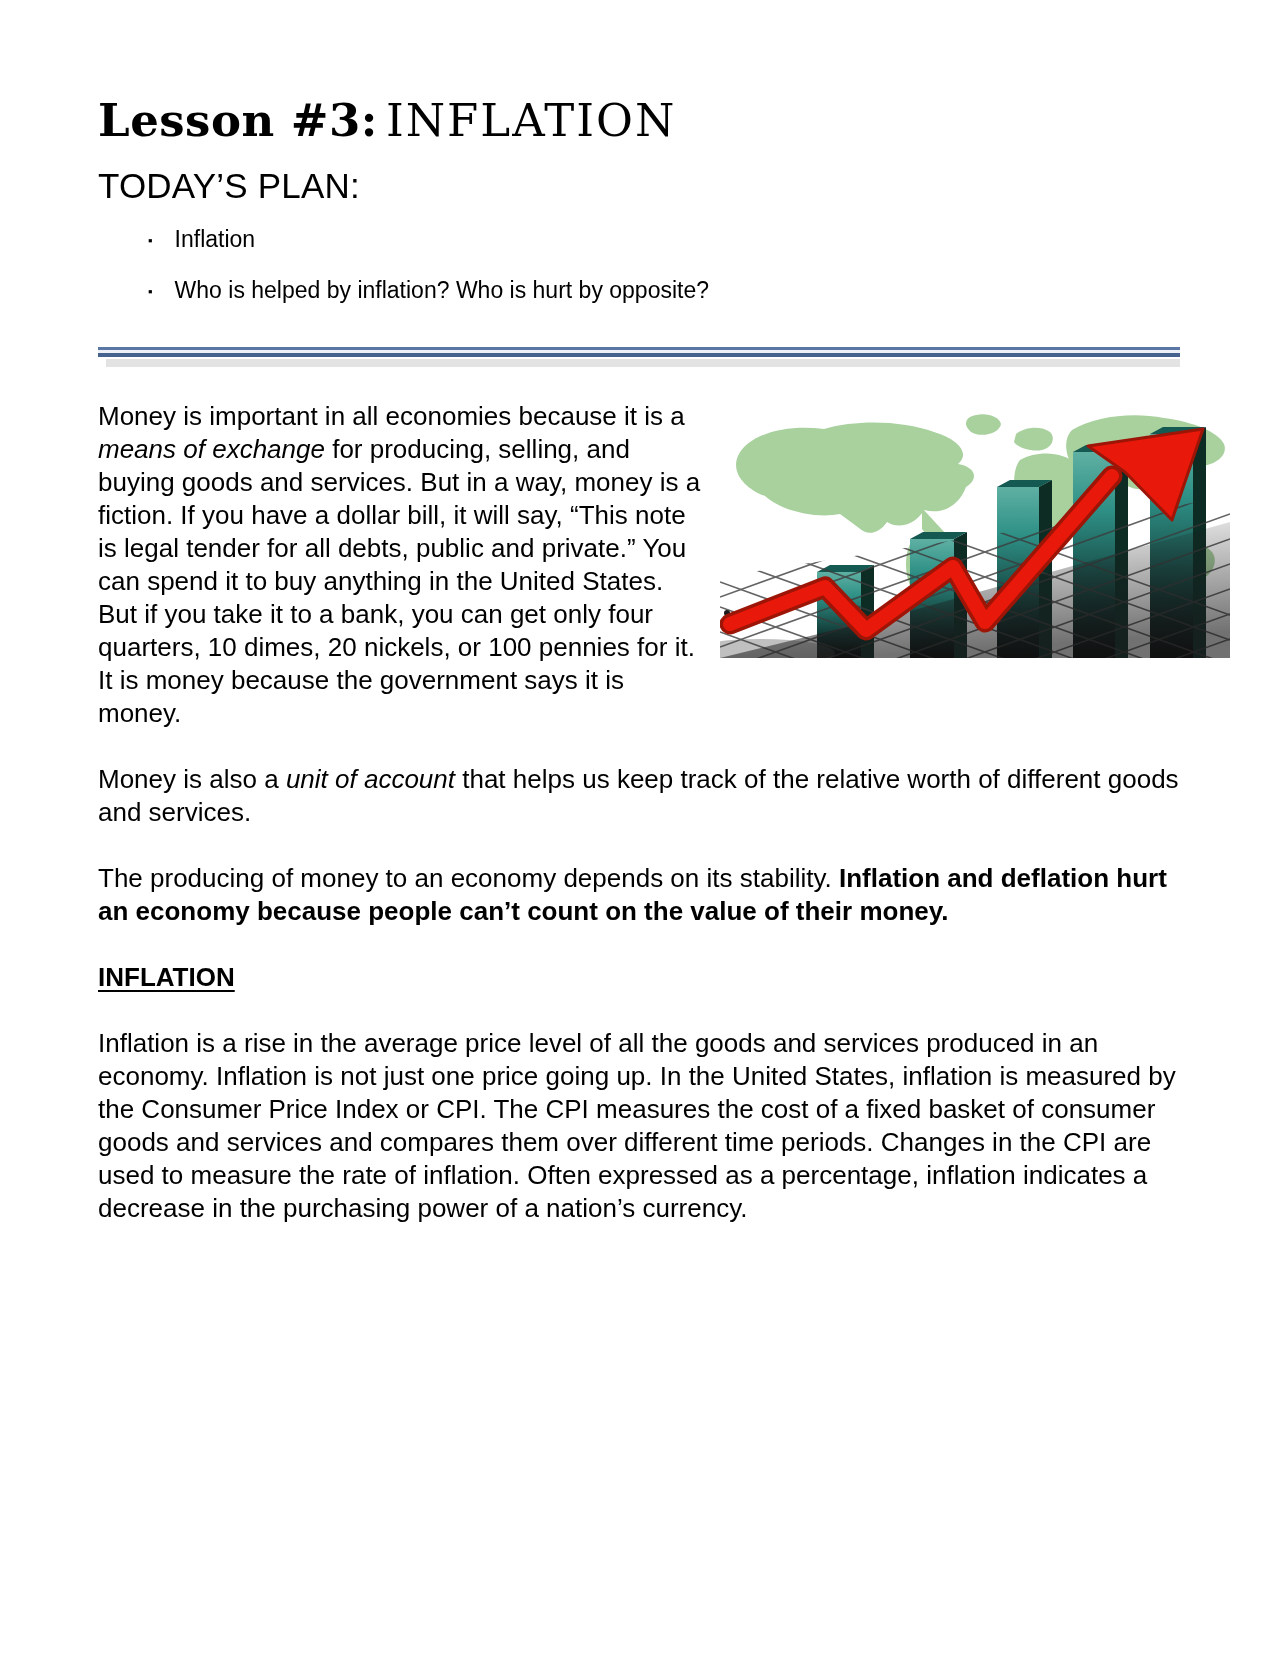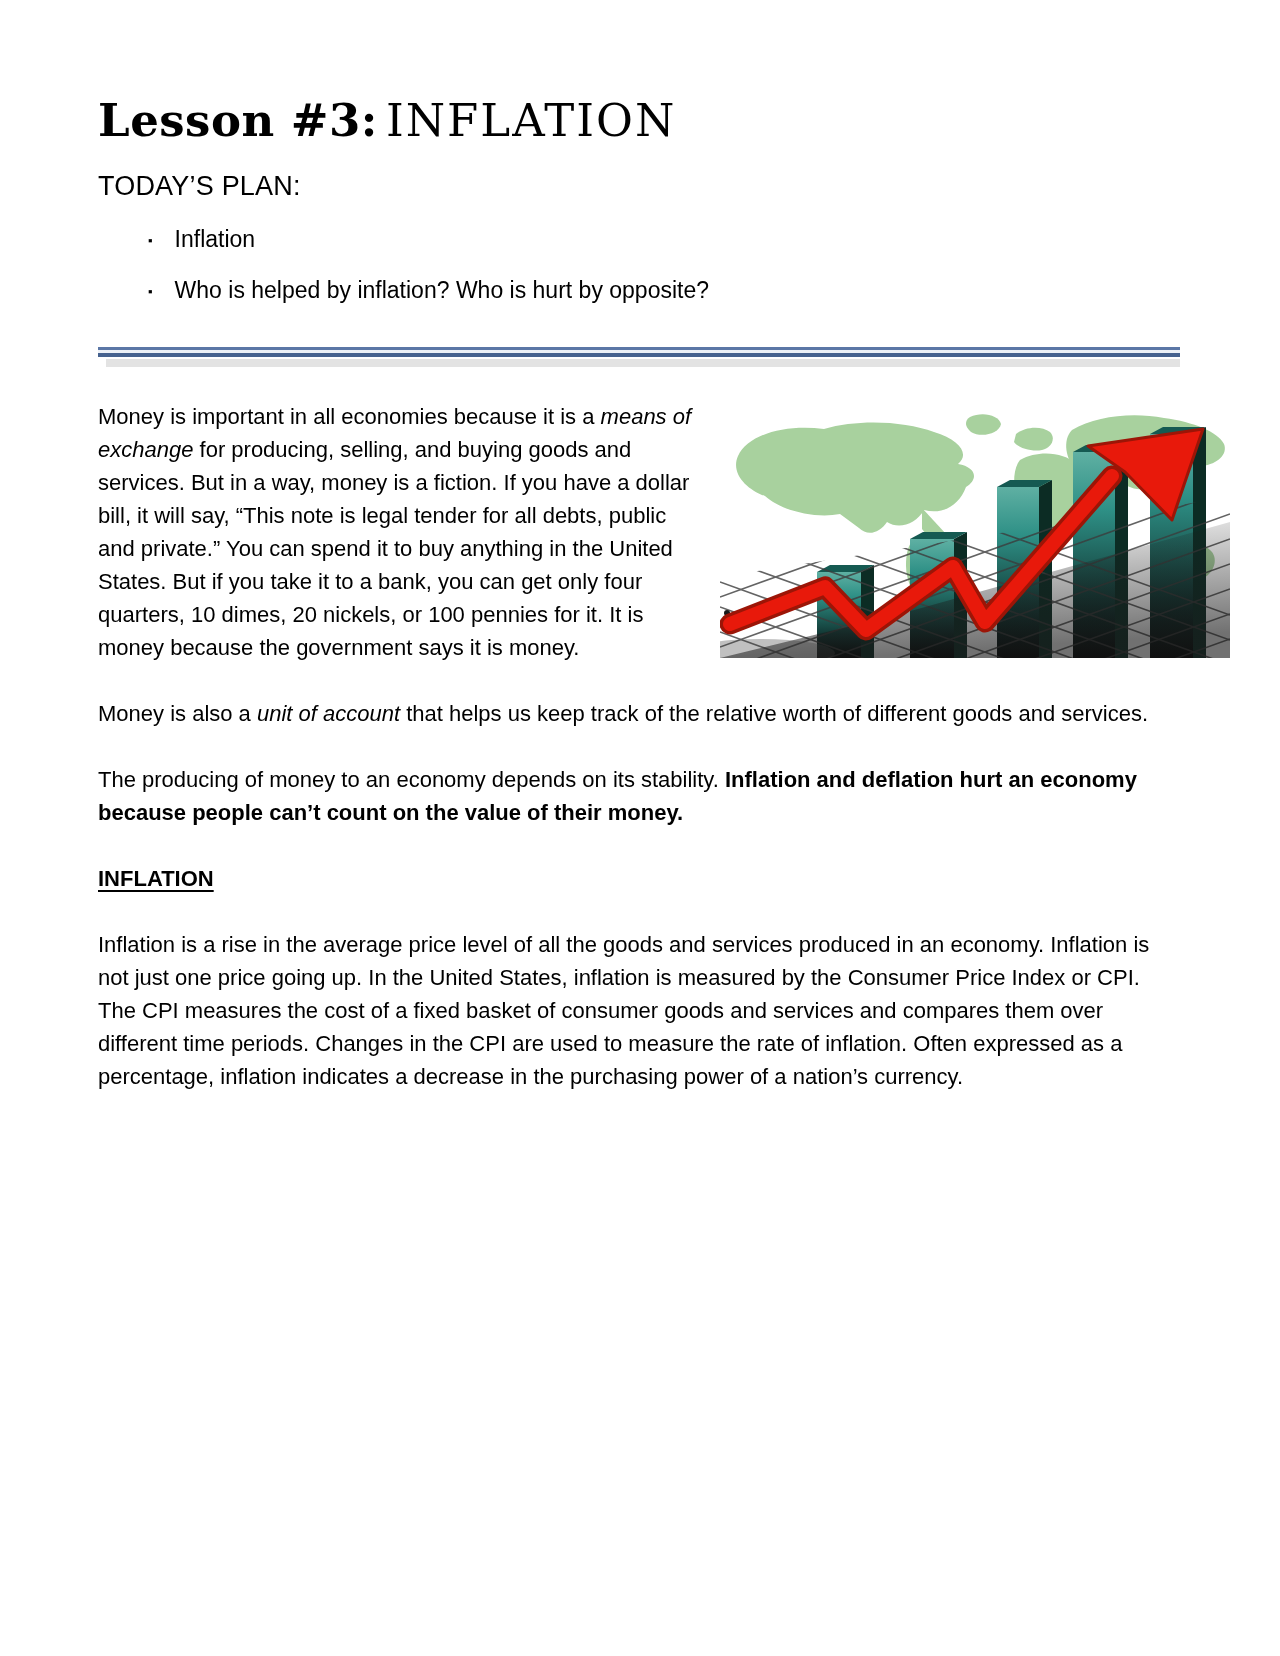--- a/index.html
+++ b/index.html
@@ -17,35 +17,35 @@
   .doc-title {
     font-family:"DejaVu Serif", serif;
     font-size:45px; line-height:1.18;
     margin:0 0 24px 0;
     white-space:nowrap;
   }
   .doc-title .title-lead { font-weight:bold; letter-spacing:0.5px; }
   .doc-title .title-emph { font-weight:normal; letter-spacing:2px; margin-left:8px; }
 
   
-  .plan-heading { font-size:27px; line-height:30px; margin:0 0 23px 0; letter-spacing:0.2px; }
+  .plan-heading { font-size:35px; line-height:30px; margin:0 0 23px 0; letter-spacing:0.2px; }
   .plan-list { margin:0 0 0 50px; padding:0; }
   .plan-item { display:flex; align-items:baseline; font-size:23px; line-height:30px; margin:0 0 17px 0; }
   .bullet-glyph { font-size:13px; flex:0 0 auto; margin-right:22px; transform:translateY(-2px); }
 
   
   .divider { margin-top:38px; }
   .divider .rule-thin  { height:3px; background:#5b77a6; }
   .divider .rule-gap   { height:3px; background:#edf1f7; }
   .divider .rule-thick { height:4px; background:#46628f; }
   .divider .rule-shadow{ height:8px; background:#e3e3e3; margin:2px 0 0 8px; }
 
   
   .body-text p, .section-heading {
-    font-size:22px; line-height:33px;
+    font-size:26px; line-height:33px;
     margin:33px 0;
   }
   .p-first { margin-top:70px; }
   .section-heading { font-weight:bold; }
   .section-heading .underline { text-decoration:underline; text-decoration-thickness:2px; text-underline-offset:4px; }
   .it { font-style:italic; }
   .bd { font-weight:bold; }
   .ul { text-decoration-thickness:2px; text-underline-offset:4px; }
 
   

